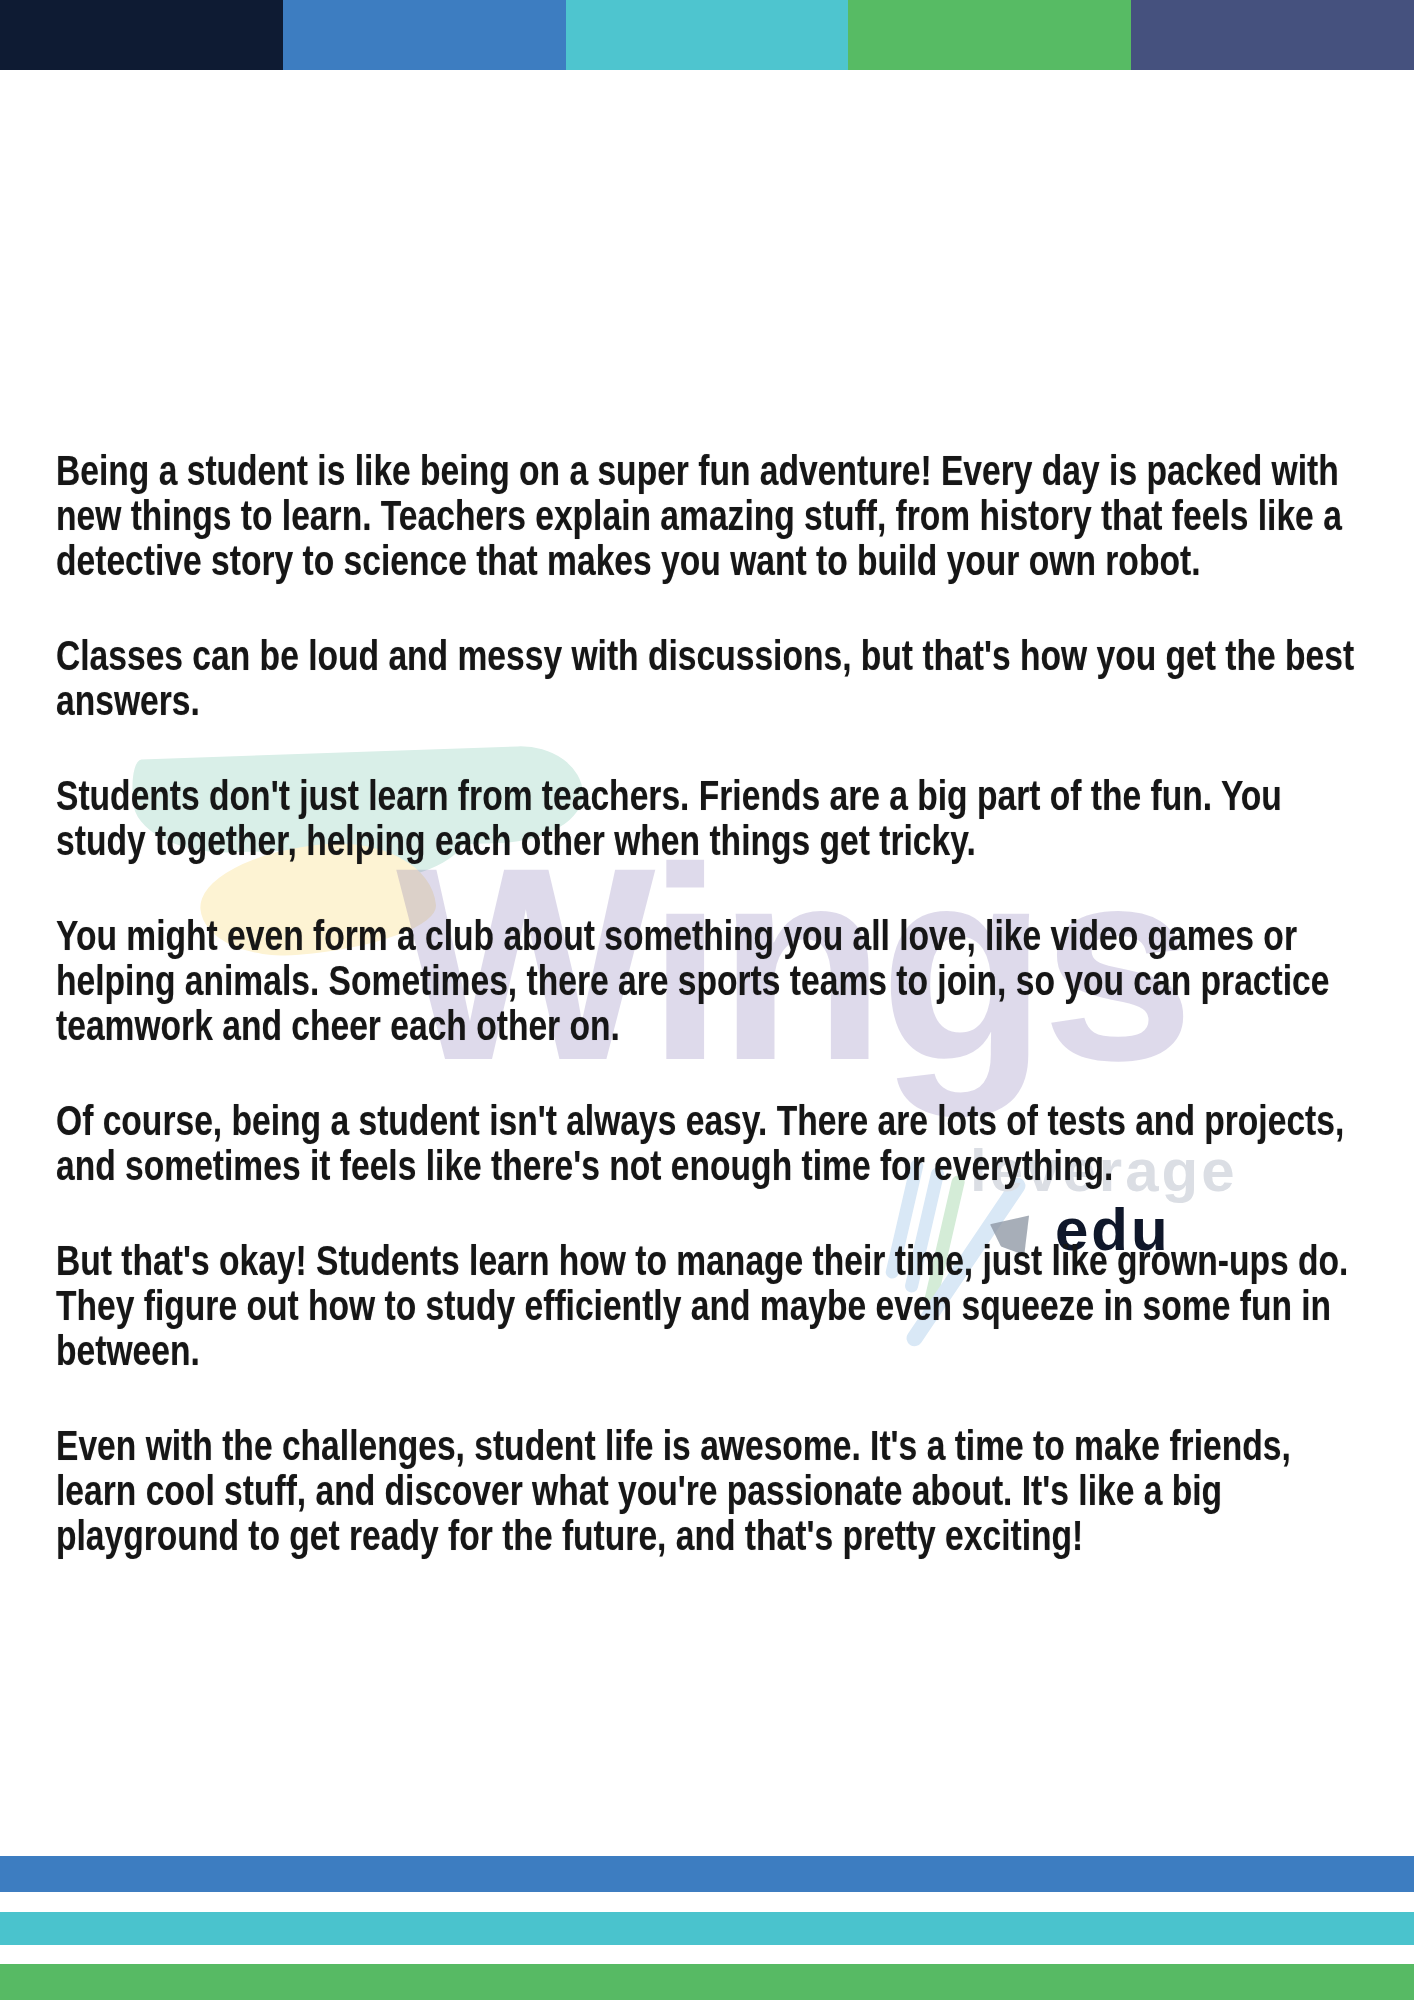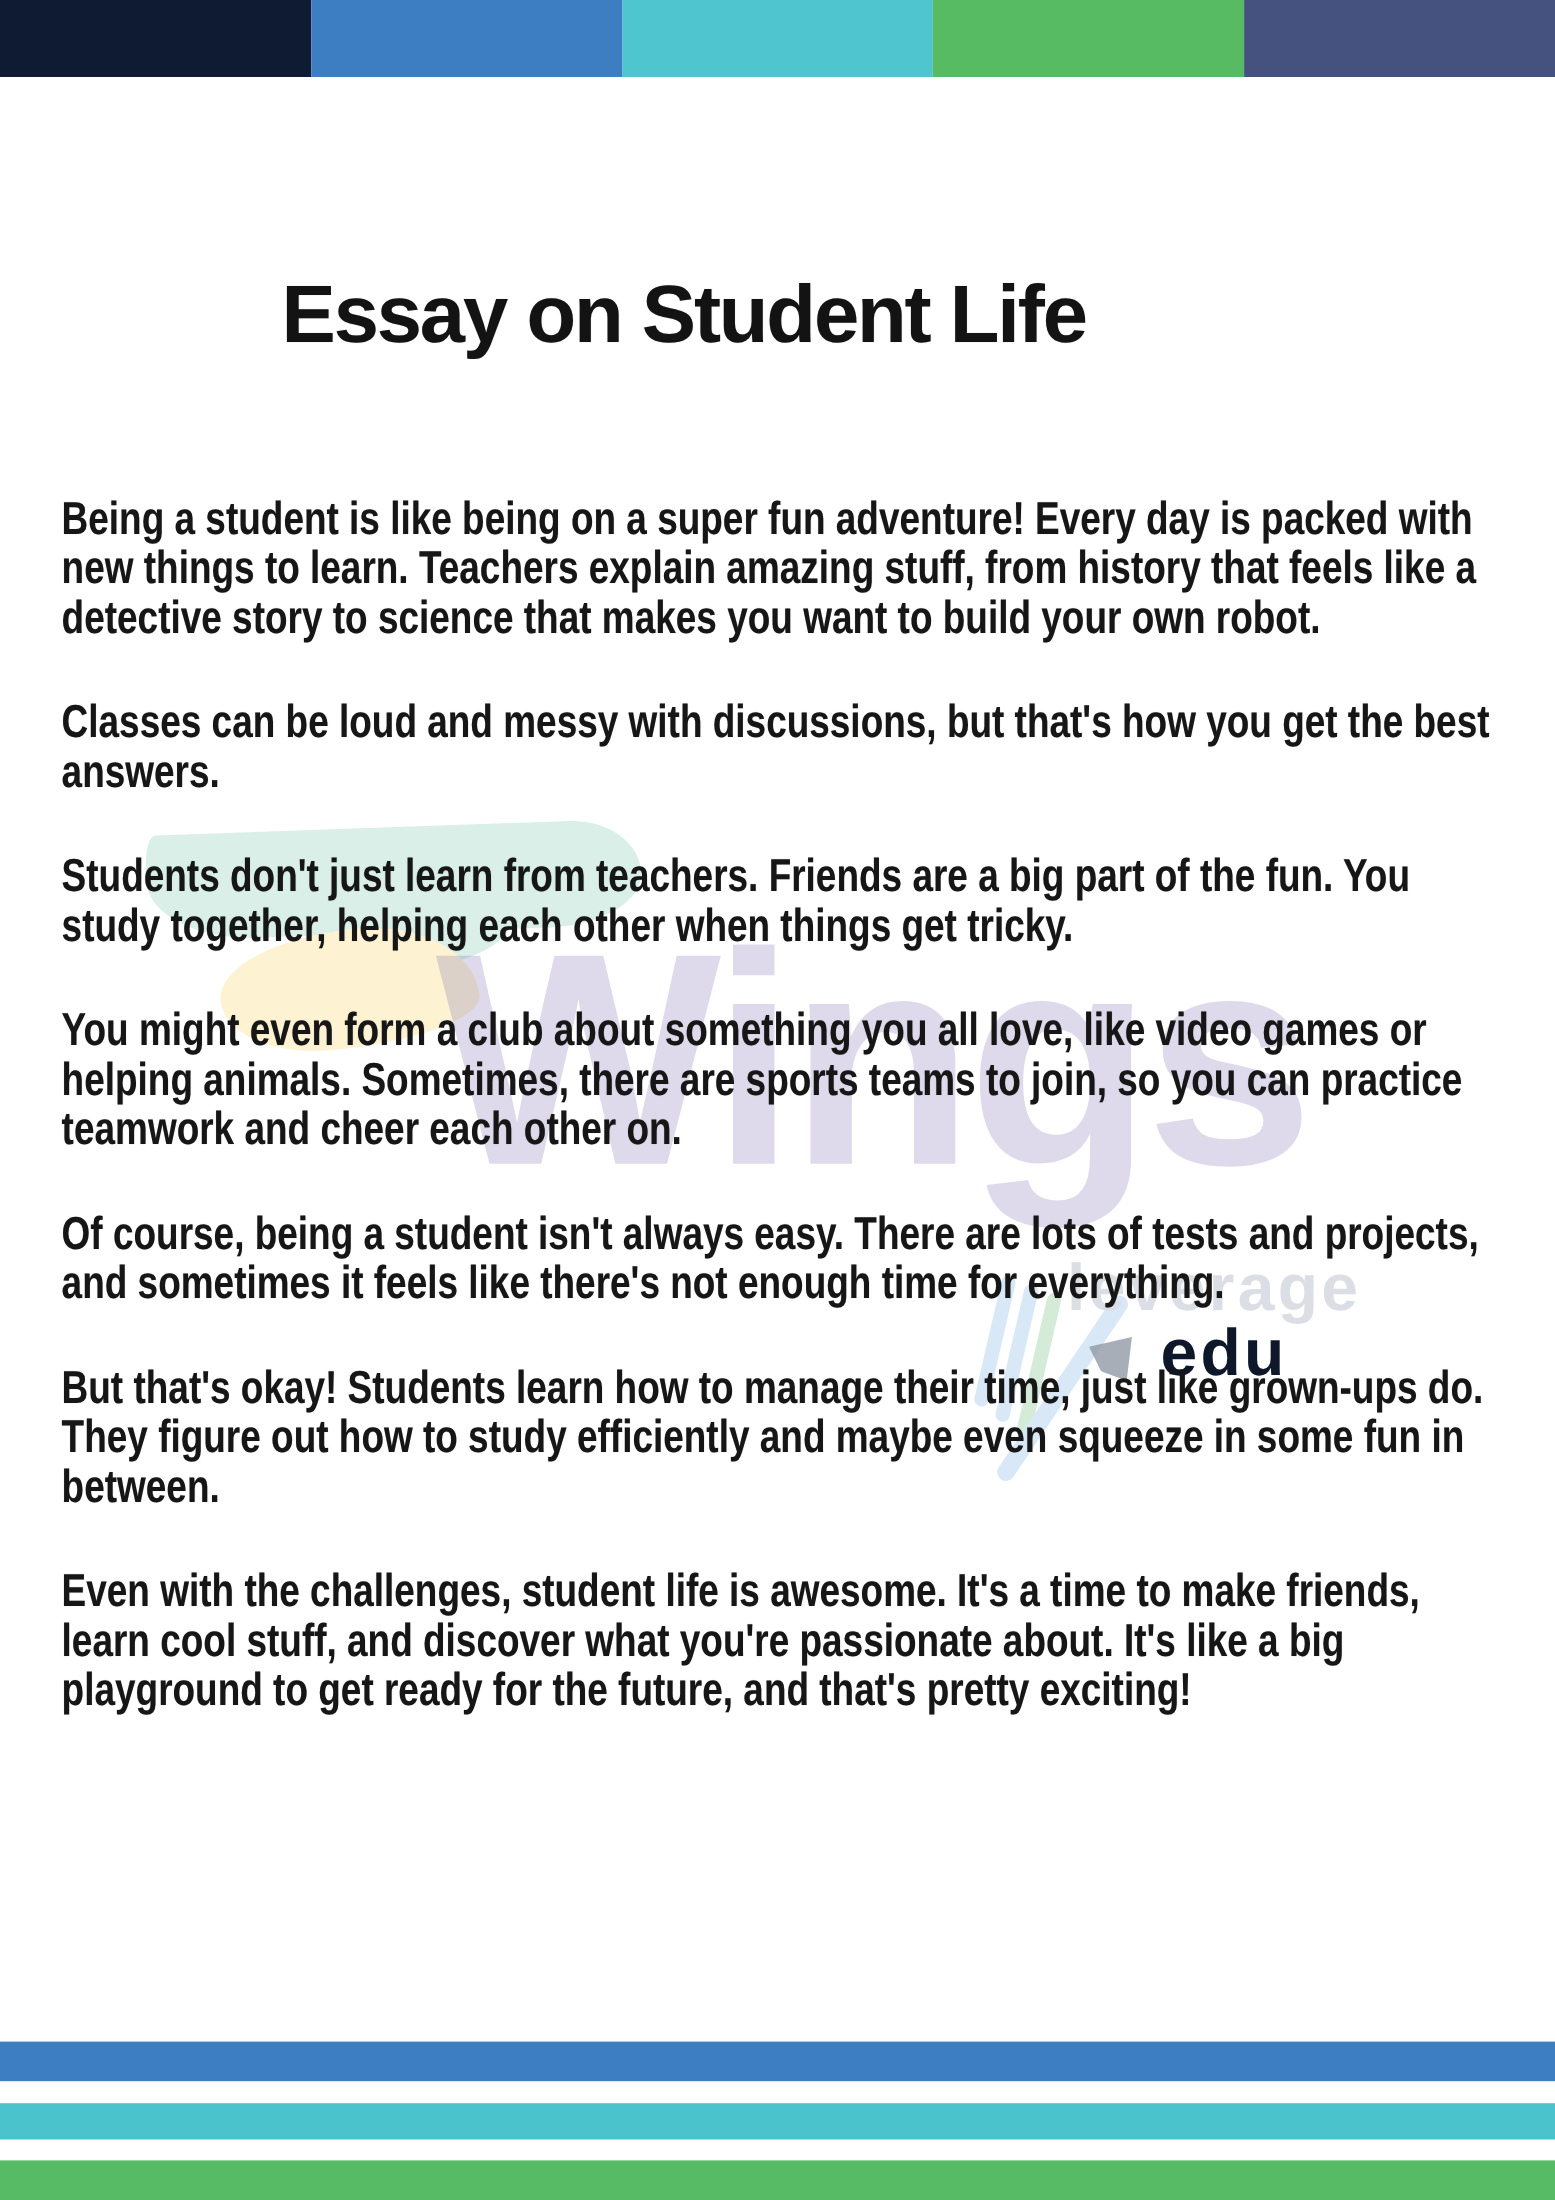--- a/index.html
+++ b/index.html
@@ -130,21 +130,20 @@
       <div class="lev-bar lev-bar-1" style="background-color: rgb(217, 232, 246);"></div>
       <div class="lev-bar lev-bar-2" style="background-color: rgb(217, 232, 246);"></div>
       <div class="lev-bar lev-bar-3" style="background-color: rgb(212, 236, 215);"></div>
       <div class="lev-bar lev-bar-long" style="background-color: rgb(217, 232, 246);"></div>
       <div class="lev-nib" style="background-color: rgb(138, 147, 160);"></div>
       <div class="lev-word-top" style="color: rgb(219, 222, 228);">leverage</div>
       <div class="lev-word-bottom" style="color: #0f172a;">edu</div>
     </div>
   </div>
 
-  <h1 class="essay-title">Essay on Student Life</h1>
 
   <div class="essay-body">
     <p>Being a student is like being on a super fun adventure! Every day is packed with new things to learn. Teachers explain amazing stuff, from history that feels like a detective story to science that makes you want to build your own robot.</p>
     <p>Classes can be loud and messy with discussions, but that's how you get the best answers.</p>
     <p>Students don't just learn from teachers. Friends are a big part of the fun. You study together, helping each other when things get tricky.</p>
     <p>You might even form a club about something you all love, like video games or helping animals. Sometimes, there are sports teams to join, so you can practice teamwork and cheer each other on.</p>
     <p>Of course, being a student isn't always easy. There are lots of tests and projects, and sometimes it feels like there's not enough time for everything.</p>
     <p>But that's okay! Students learn how to manage their time, just like grown-ups do. They figure out how to study efficiently and maybe even squeeze in some fun in between.</p>
     <p>Even with the challenges, student life is awesome. It's a time to make friends, learn cool stuff, and discover what you're passionate about. It's like a big playground to get ready for the future, and that's pretty exciting!</p>
   </div>

